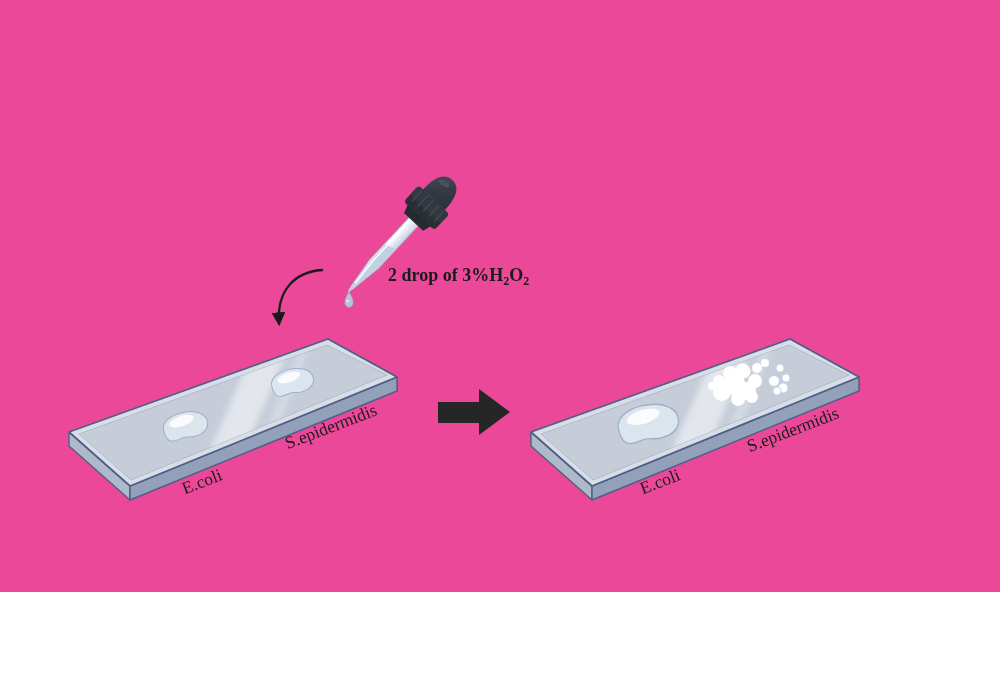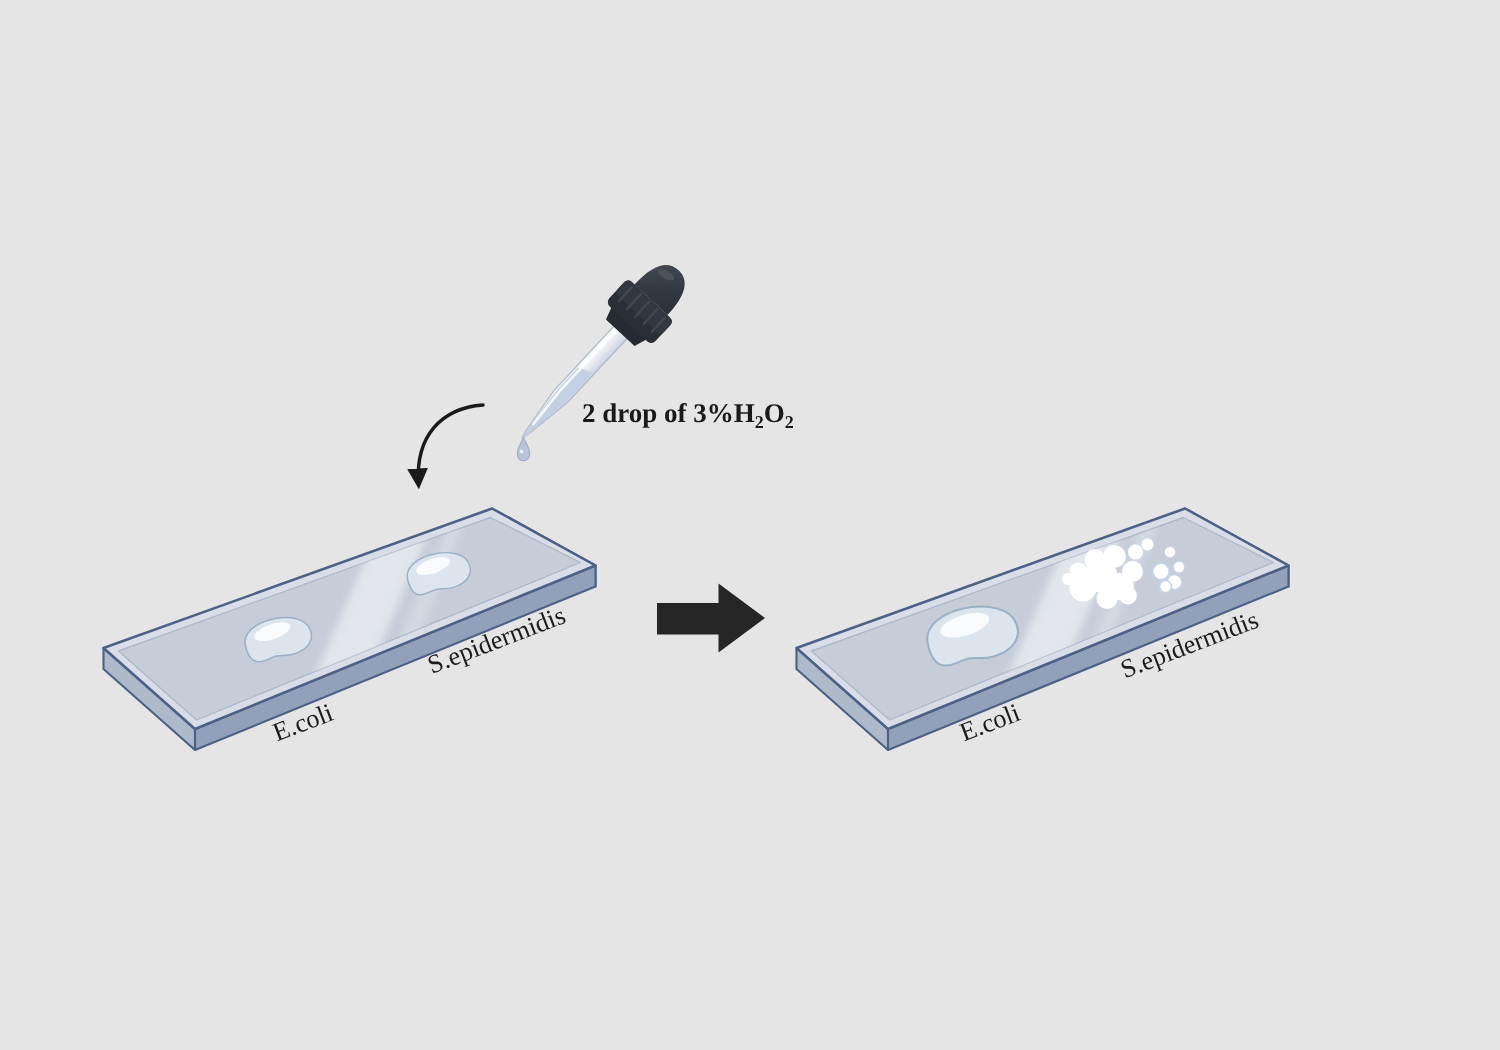--- a/index.html
+++ b/index.html
@@ -1,16 +1,16 @@
 <!DOCTYPE html>
 <html><head>
 <meta charset="utf-8">
 <style>
   html,body{margin:0;padding:0;background:#ffffff;}
-  .stage{position:relative;width:1000px;height:700px;background:#e5e5e5;overflow:hidden;
+  .stage{position:relative;width:1000px;height:592px;background:#ec4899;overflow:hidden;
          font-family:"Liberation Serif", serif;}
   svg{display:block}
   .ann{font-family:"Liberation Serif",serif;font-size:18px;font-weight:bold;fill:#1a1a1a;}
   .ann .sub{font-size:12px;font-weight:bold;}
   .slbl{font-family:"Liberation Serif",serif;font-size:17.5px;fill:#1c1c1c;}
 </style>
 </head>
 <body>
 
 <div class="stage">

